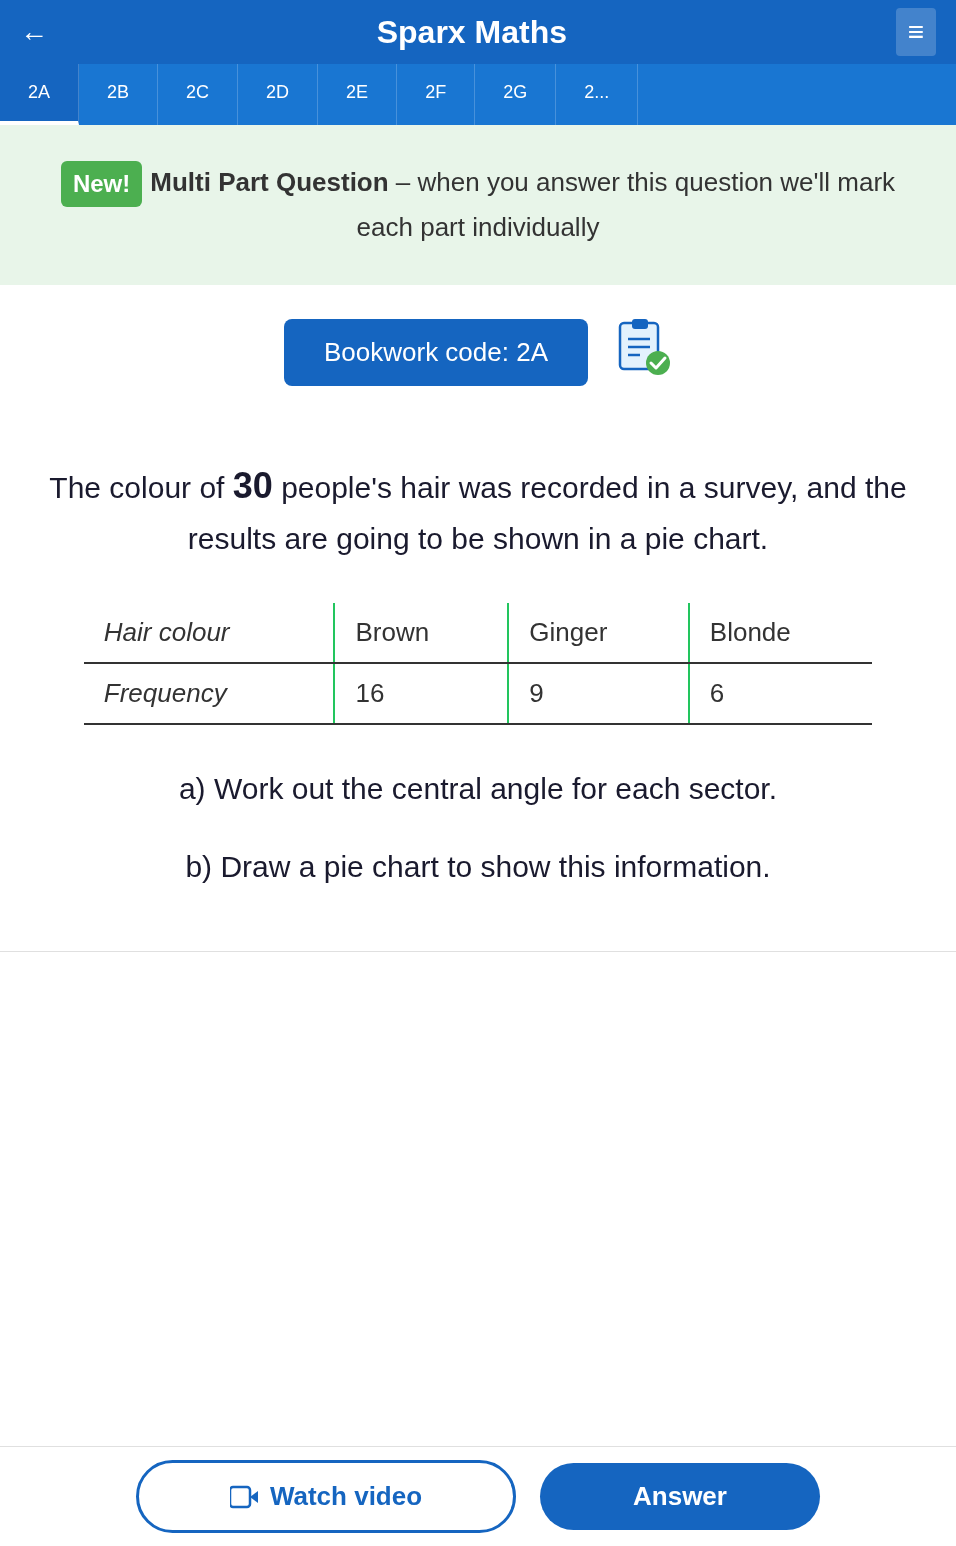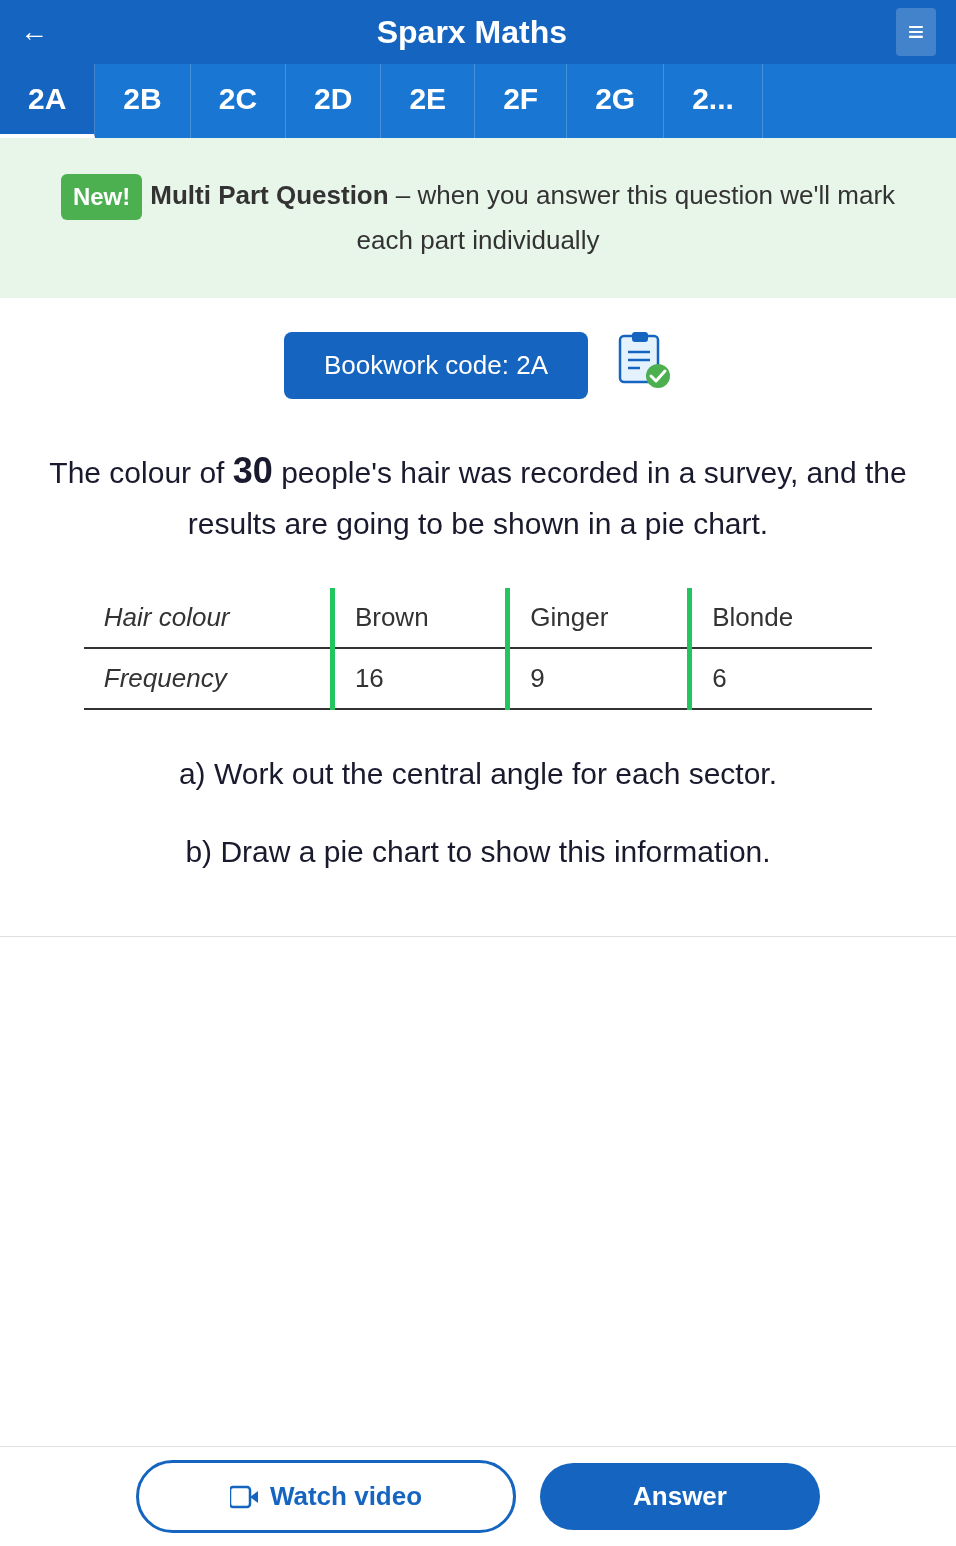--- a/index.html
+++ b/index.html
@@ -48,22 +48,22 @@
       background: #1976d2;
       display: flex;
       overflow-x: auto;
       scrollbar-width: none;
     }
 
     .tabs::-webkit-scrollbar { display: none; }
 
     .tab {
       color: #fff;
-      font-size: 30px;
-      font-weight: bold;
+      font-size: 18px;
+      font-weight: normal;
       padding: 18px 28px;
       cursor: pointer;
       white-space: nowrap;
       border-right: 1px solid rgba(255,255,255,0.2);
     }
 
     .tab.active {
       background: #1565c0;
       border-bottom: 4px solid #fff;
     }
@@ -119,20 +119,21 @@
     .question-content {
       padding: 20px 40px;
       text-align: center;
     }
 
     .question-text {
       font-size: 30px;
       color: #1a1a2e;
       line-height: 1.6;
       margin-bottom: 40px;
+      margin-top: 28px;
     }
 
     .question-text strong {
       font-size: 36px;
       font-weight: bold;
     }
 
     
     .data-table {
       width: 90%;
@@ -146,21 +147,21 @@
       padding: 14px 20px;
       text-align: left;
       border-bottom: 2px solid #333;
     }
 
     .data-table tr:first-child td {
       border-bottom: 2px solid #333;
     }
 
     .data-table td:not(:last-child) {
-      border-right: 5px solid #22c55e;
+      border-right: 2px solid #22c55e;
     }
 
     .data-table td:first-child {
       text-align: left;
       font-style: italic;
     }
 
     
     .part-text {
       font-size: 30px;

